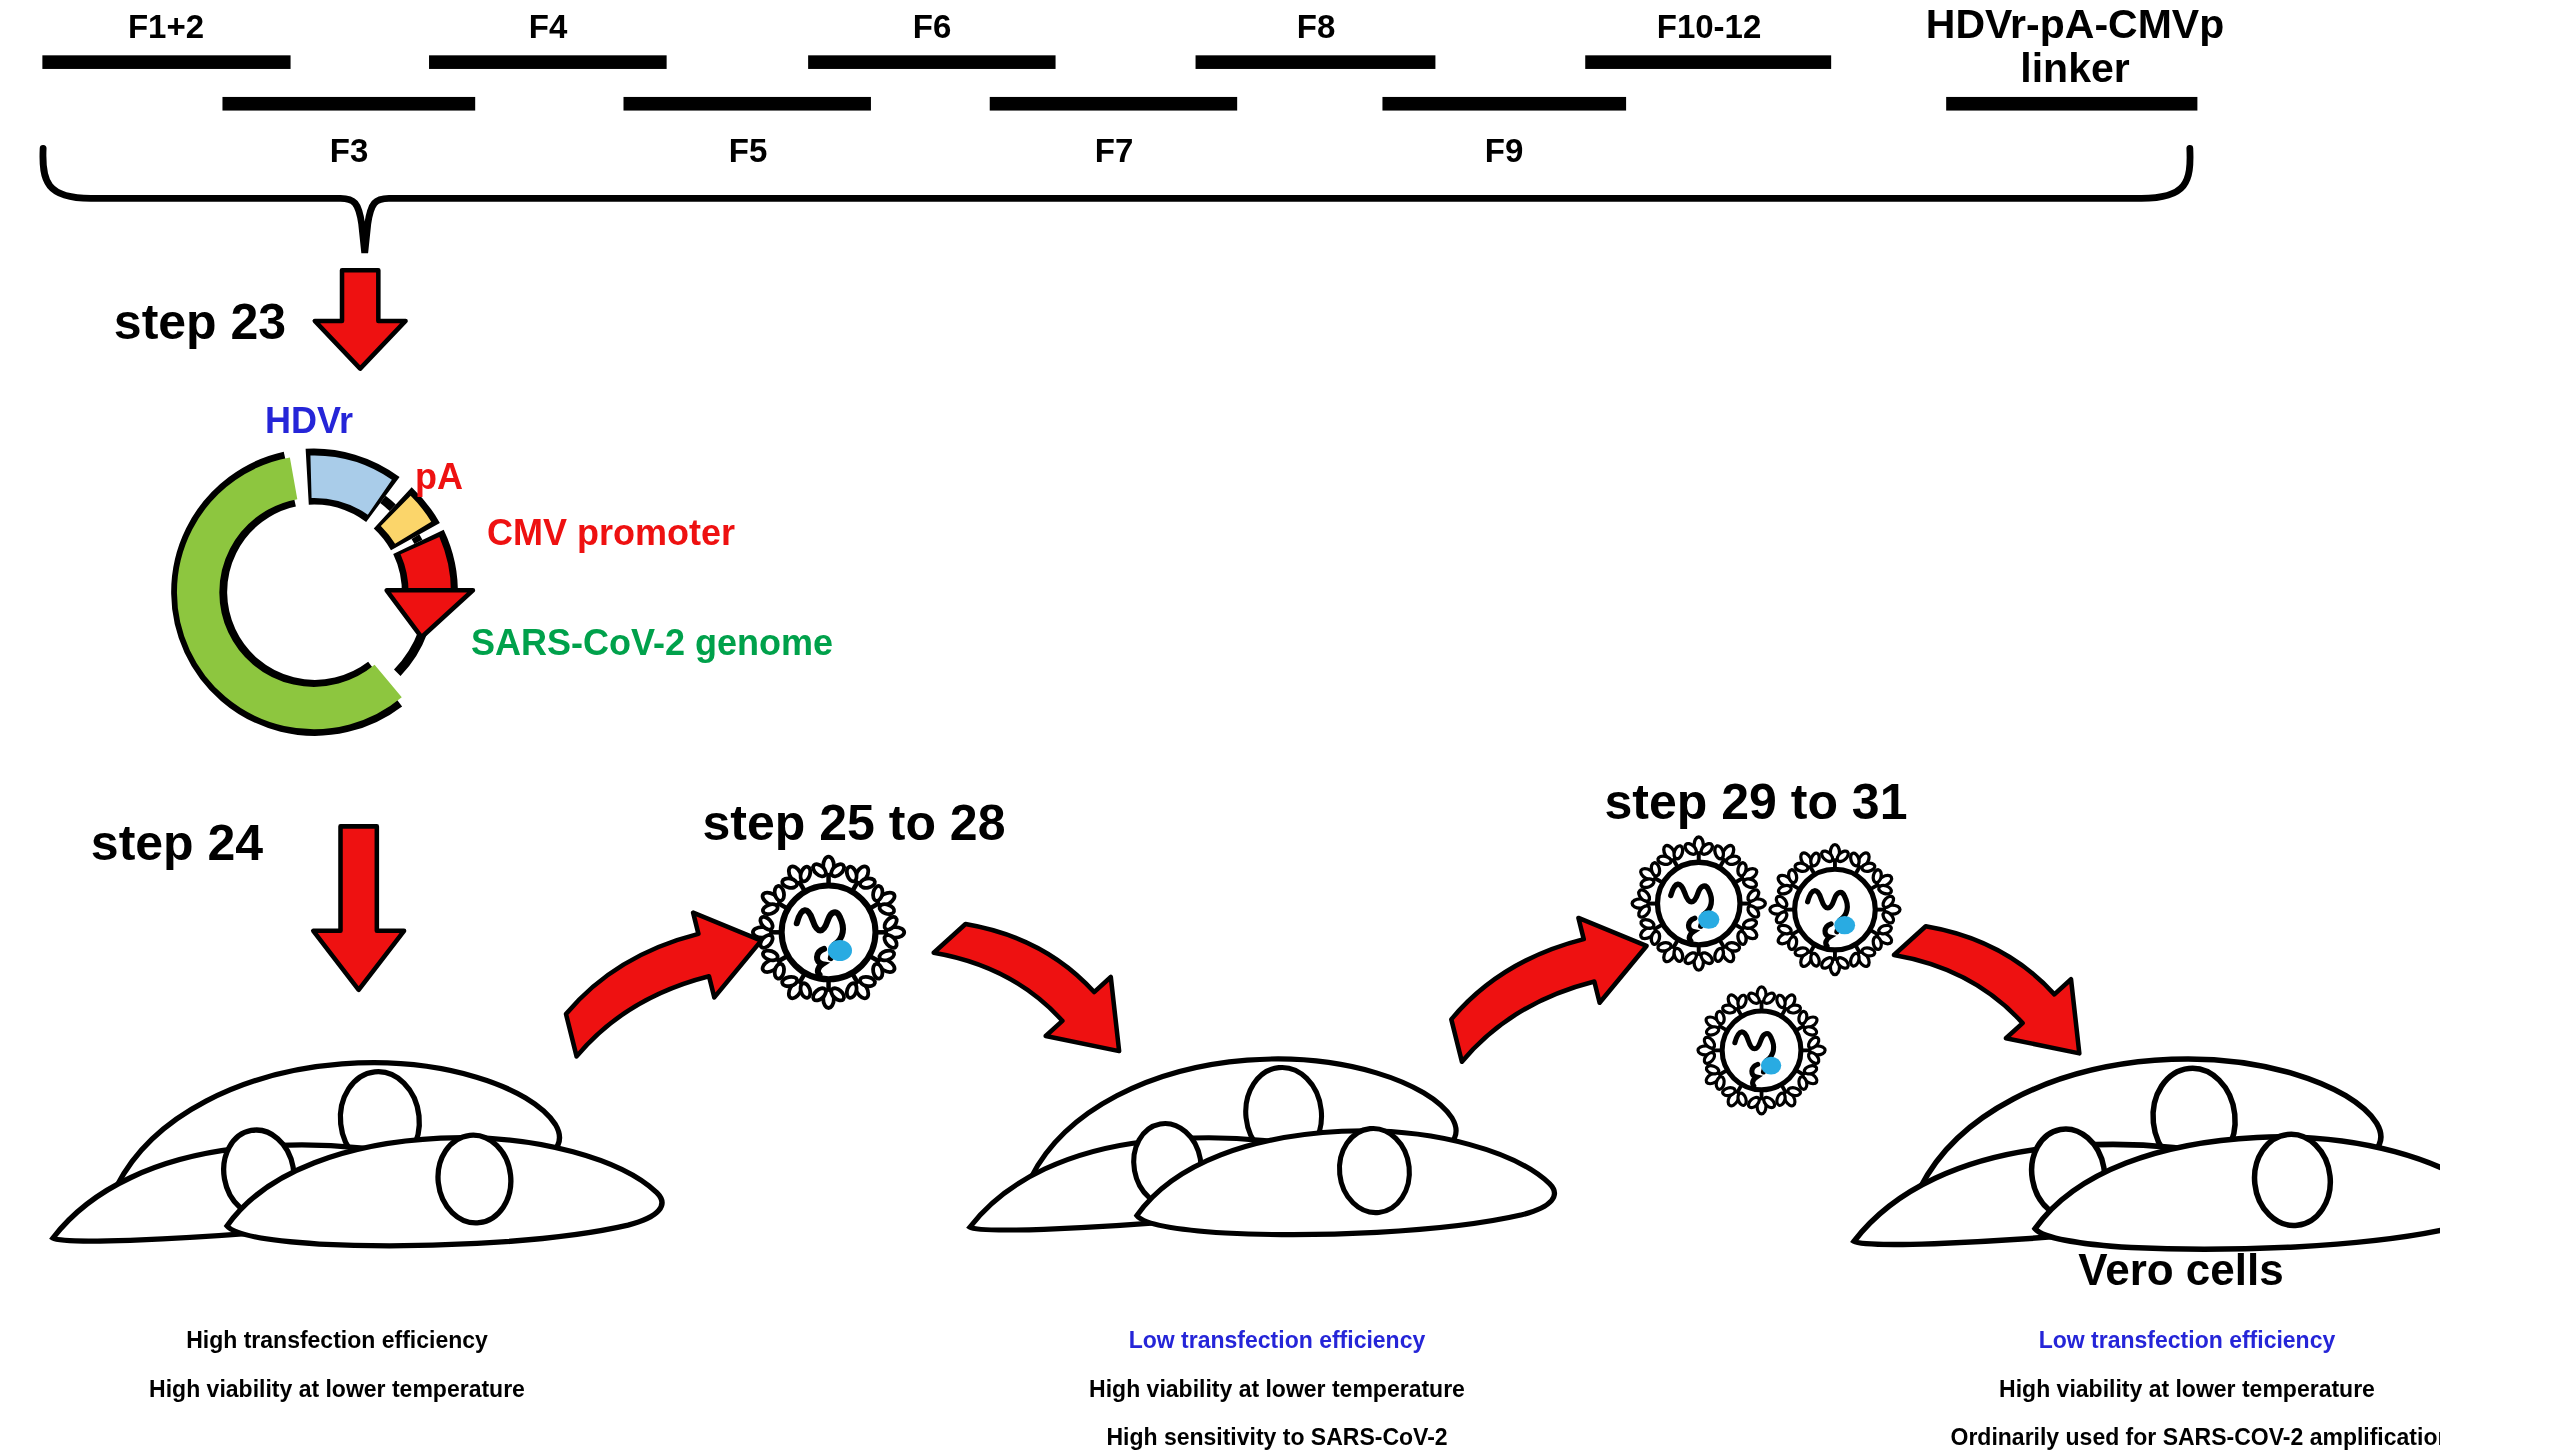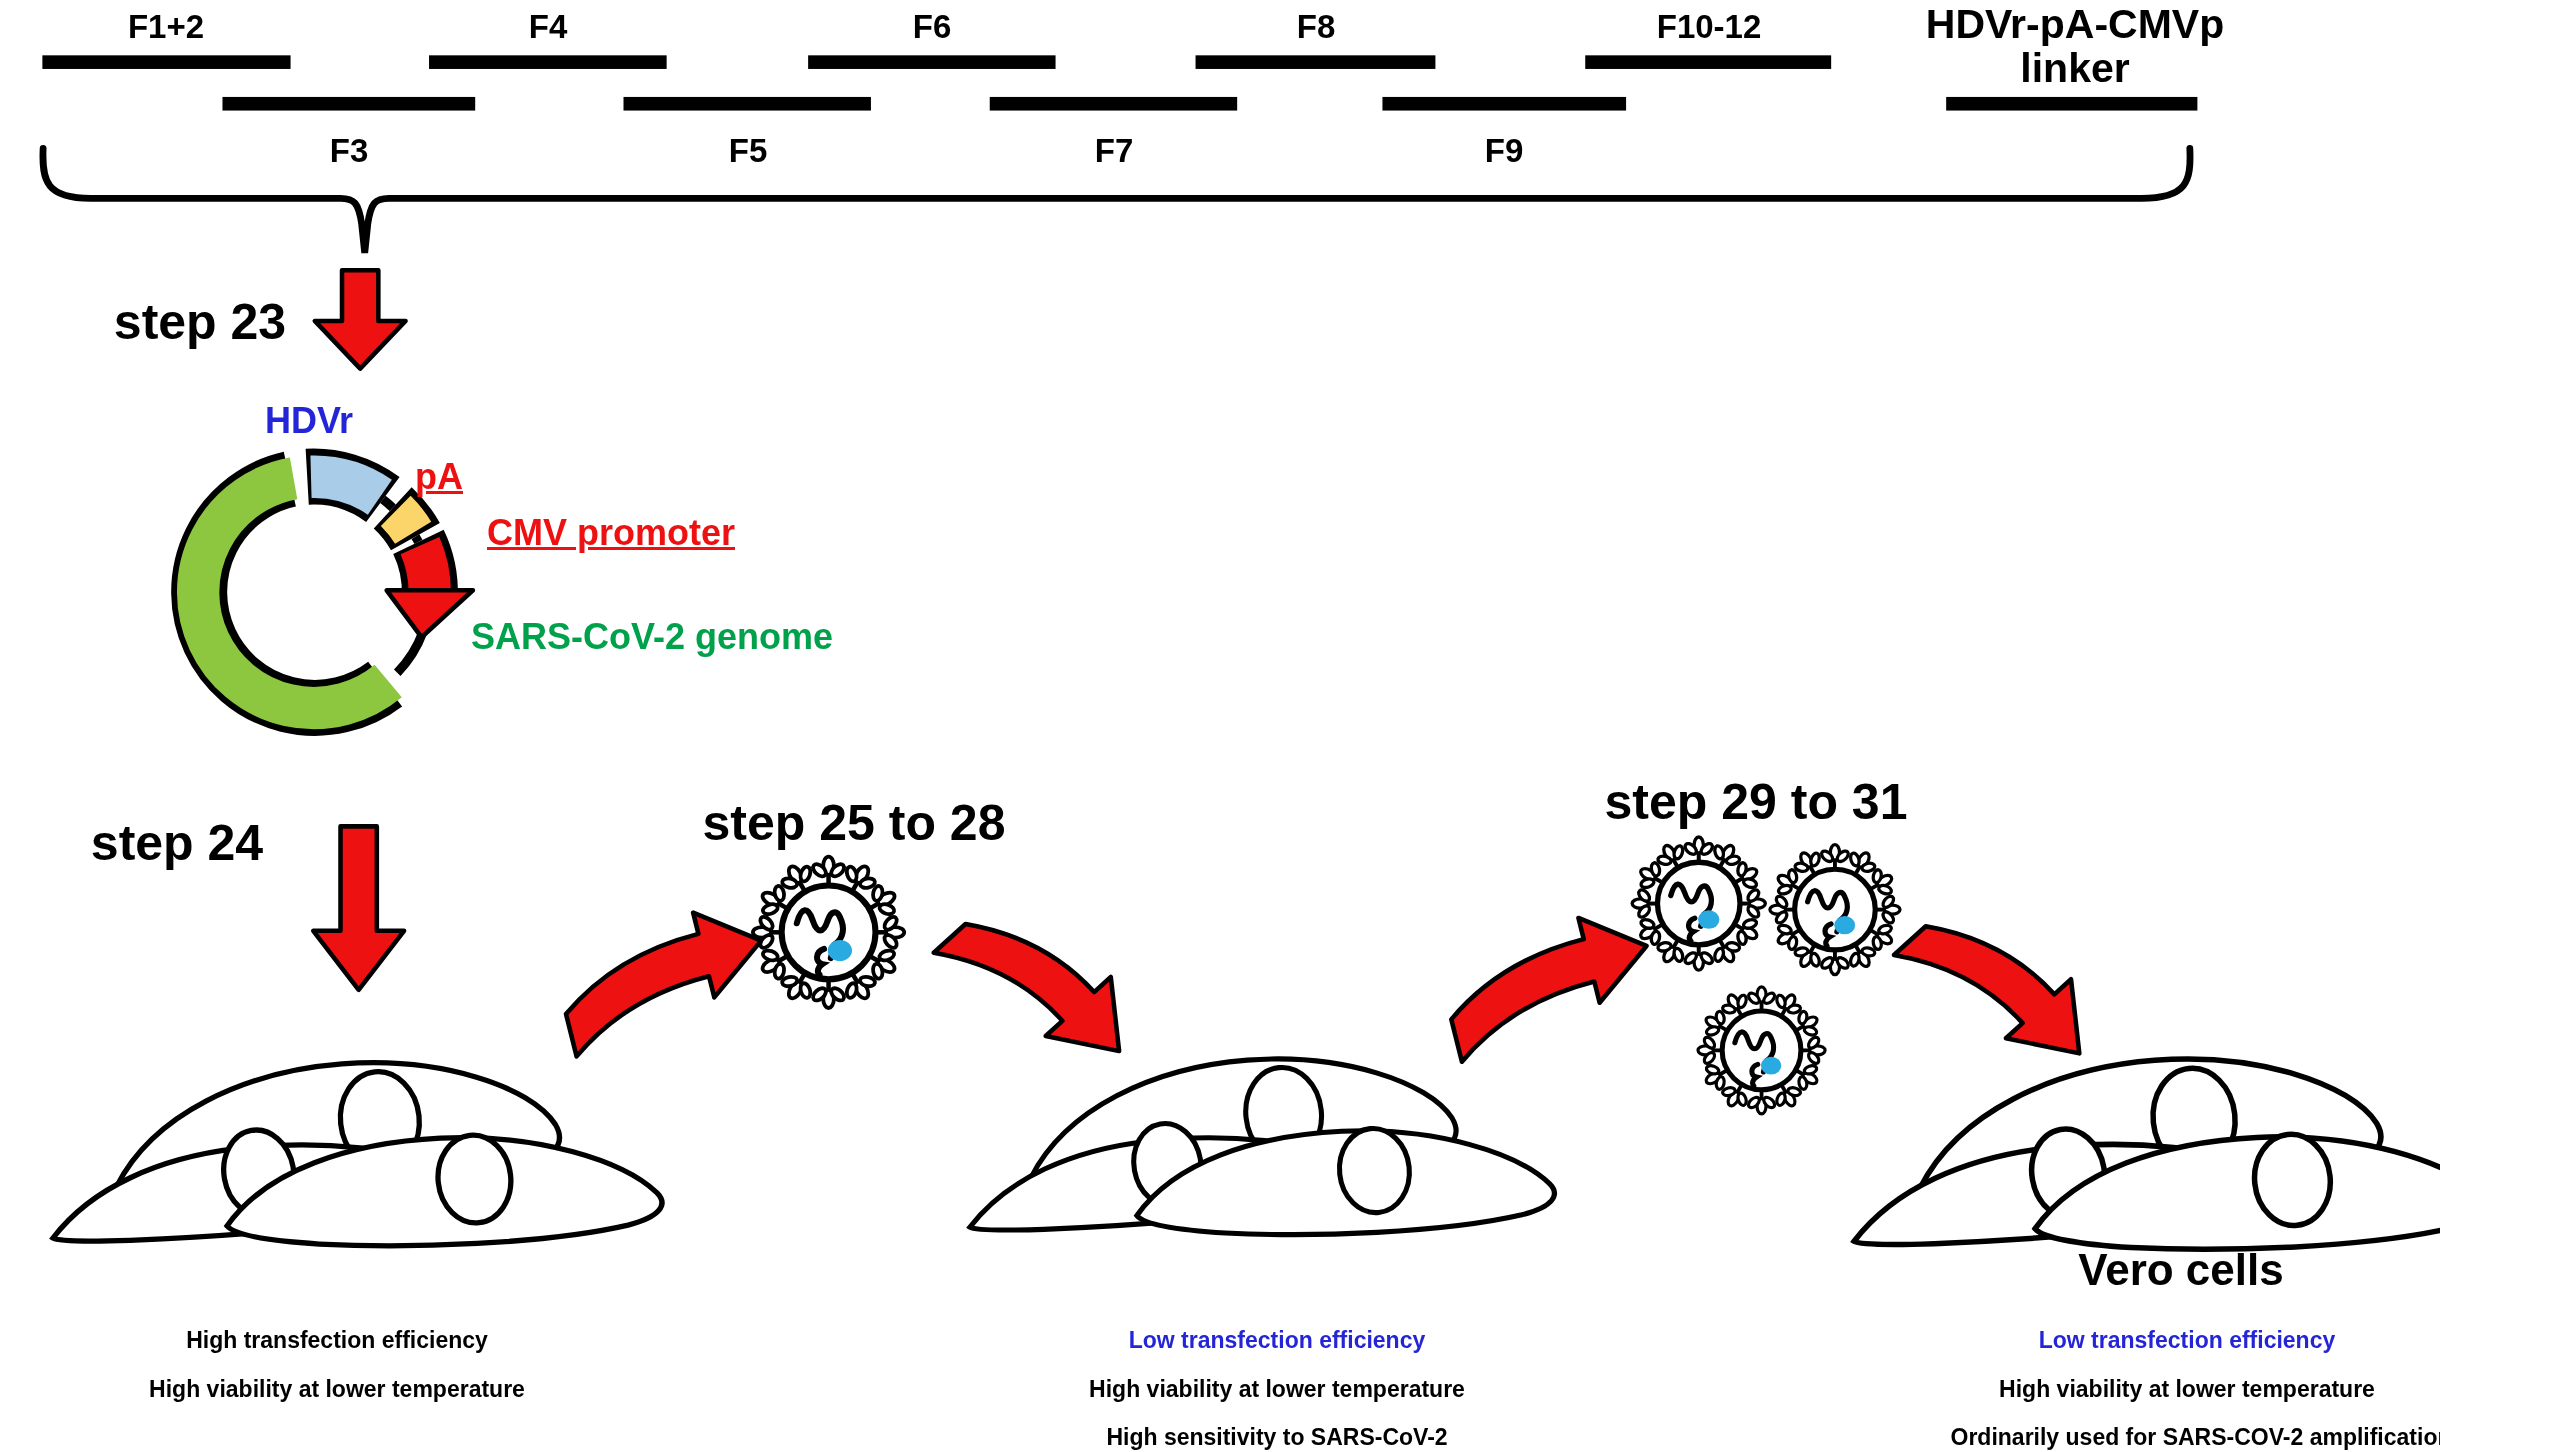--- a/index.html
+++ b/index.html
@@ -8,22 +8,22 @@
   #gfx{position:absolute;left:0;top:0;}
   .lbl{position:absolute;transform:translate(-50%,-50%);white-space:nowrap;line-height:1;}
   .lbl.leftalign{transform:translate(0,-50%);}
   .fs44{font-size:33px;}
   .fs45{font-size:23px;}
   .fs48{font-size:36px;}
   .fs54{font-size:41px;text-align:center;}
   .fs58{font-size:44px;}
   .fs66{font-size:50px;}
   .blue{color:var(--blue-text,#2525d8);}
-  .redtxt{color:var(--red,#ee1111);text-decoration:underline;}
-  .greentxt{color:var(--green-text,#00a14b);}
+  .redtxt{color:var(--red,#ee1111);}
+  .greentxt{color:var(--green-text,#00a14b);margin-top:6px;}
   
   .bar{fill:#000;}
   .outline{fill:none;stroke:#000;}
   .redshape{fill:var(--red,#ee1111);stroke:#000;stroke-width:6;stroke-linejoin:round;}
   .ring-black{fill:none;stroke:#000;stroke-width:74;}
   .ring-thin{fill:none;stroke:#000;stroke-width:12;}
   .ring-green{fill:none;stroke:var(--ring-green,#8dc63f);stroke-width:56;}
   .ring-blue{fill:none;stroke:var(--hdvr-segment-blue,#a9cce9);stroke-width:56;}
   .ring-yellow{fill:none;stroke:var(--pa-segment-yellow,#fbd56a);stroke-width:56;}
   .cellpath{fill:#fff;stroke:#000;stroke-width:7;}

